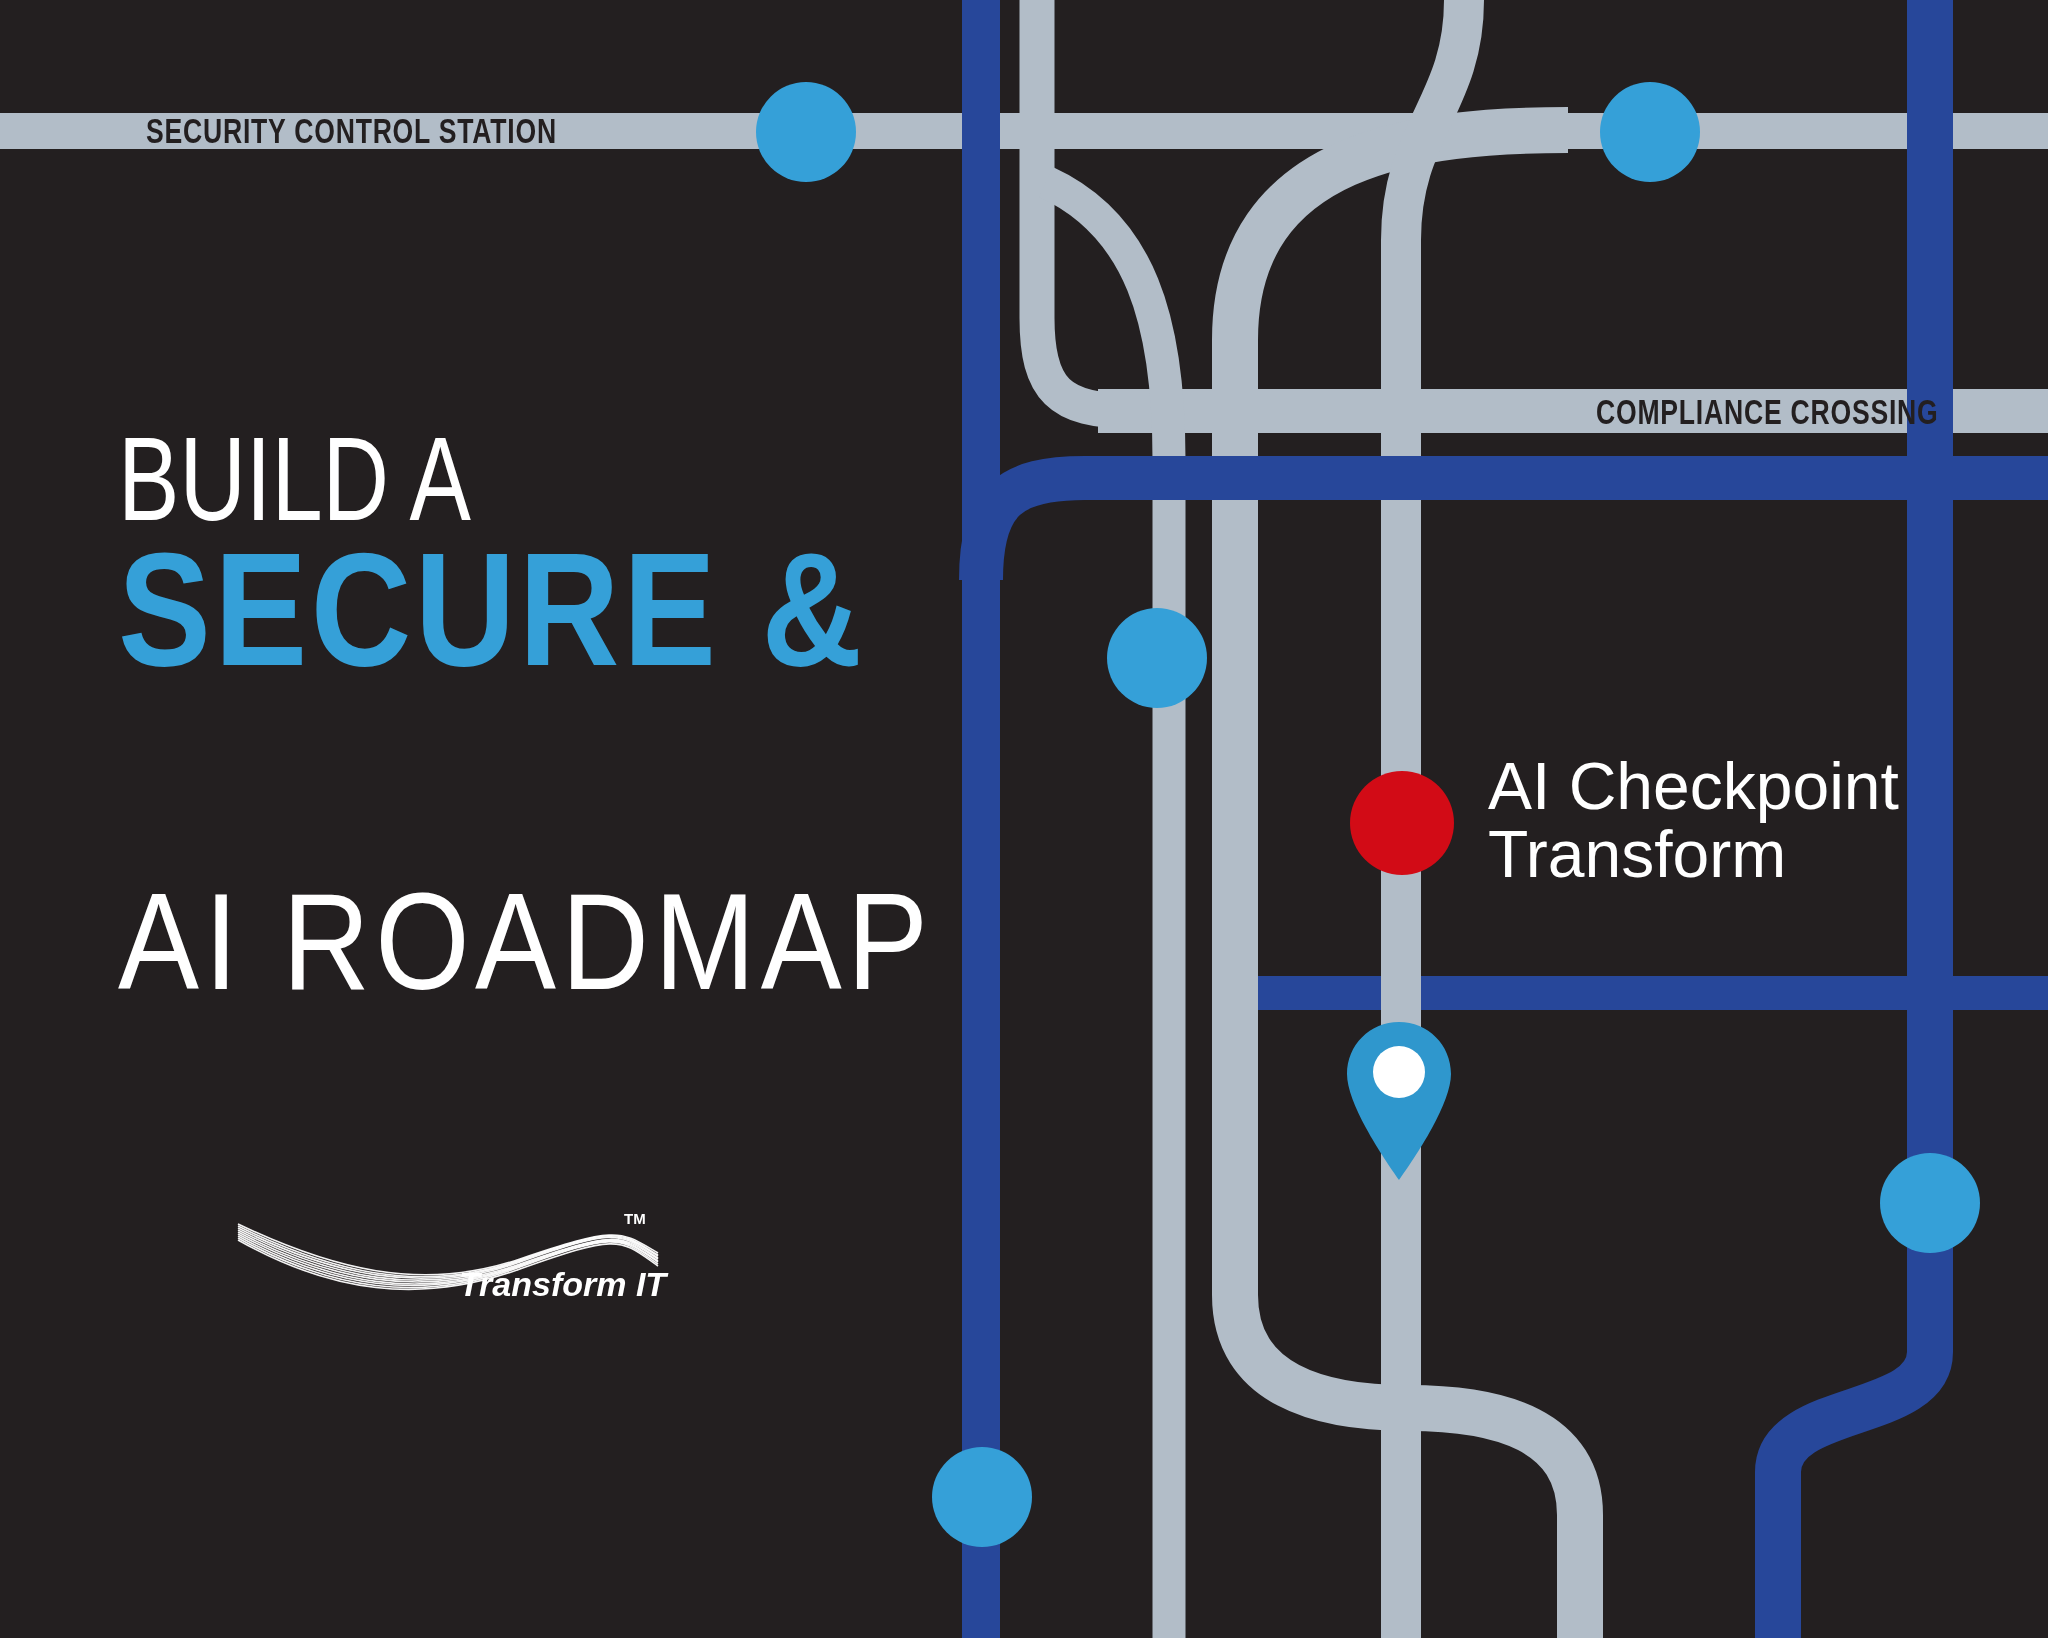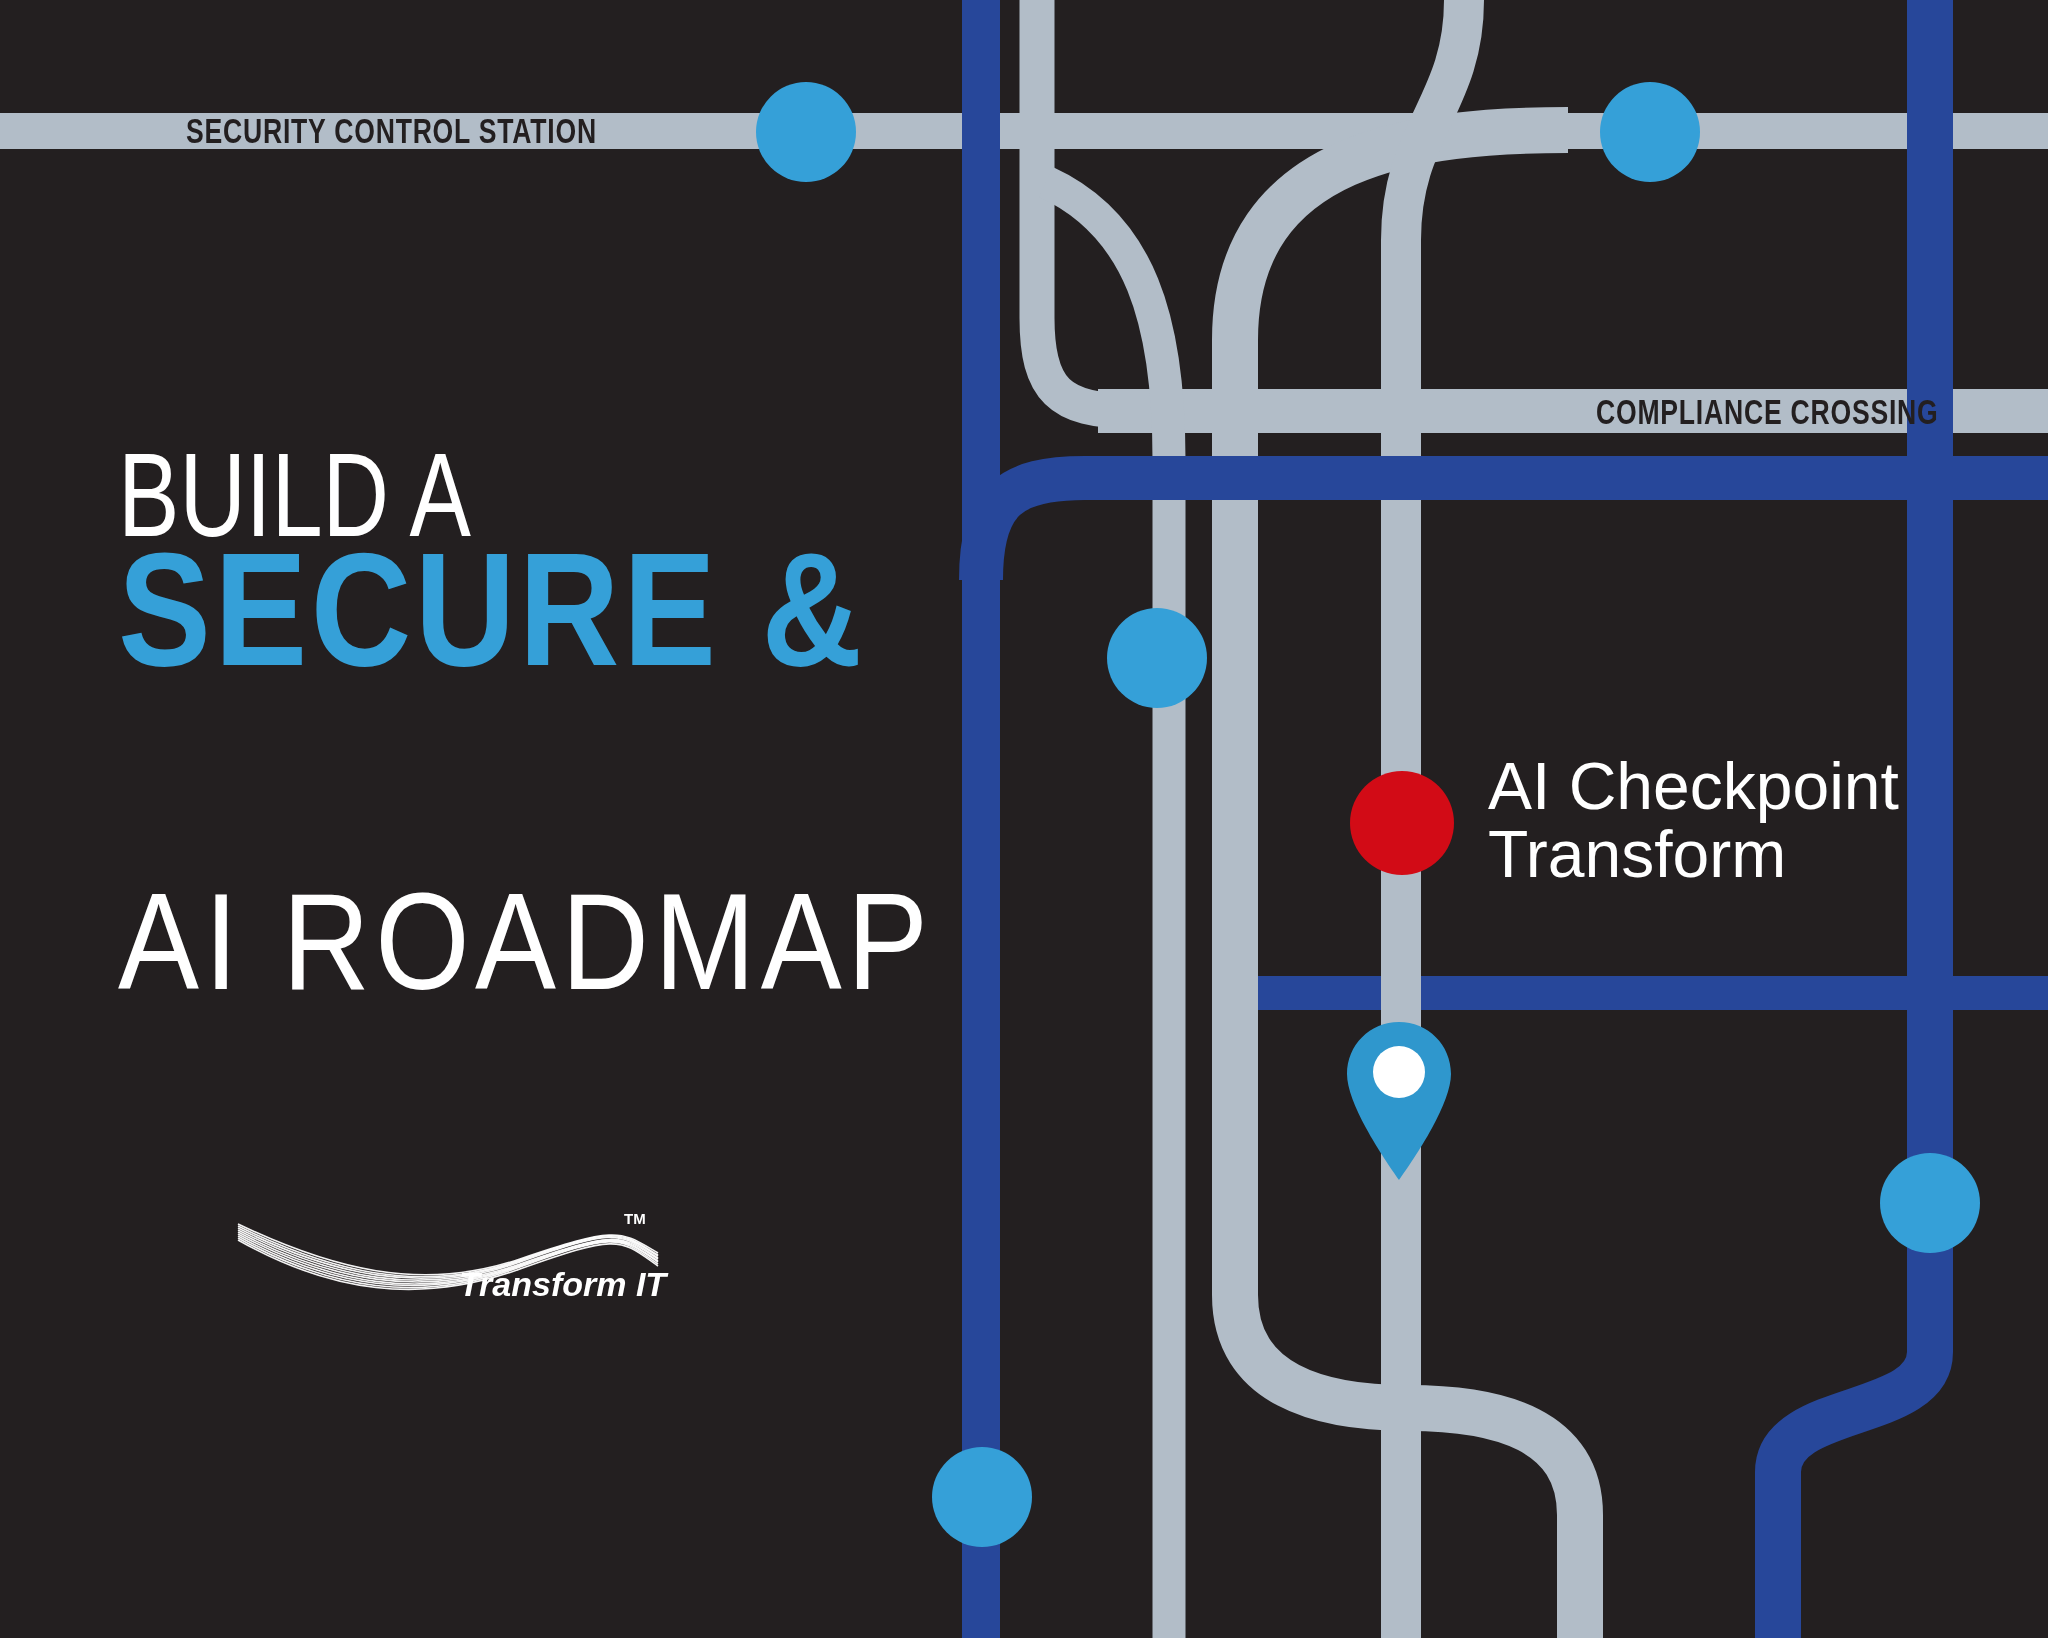--- a/index.html
+++ b/index.html
@@ -21,26 +21,26 @@
 
   .txt{position:absolute;white-space:nowrap;}
   .condense{display:inline-block;transform-origin:left top;}
 
   .band-label{
     display:flex;align-items:center;
     color:var(--dark);
     font-weight:700;font-size:35px;letter-spacing:1px;
   }
   .band-label .condense{transform:scaleX(0.76);}
-  #security-label{left:146px;top:112px;height:38px;margin-left:40px;}
+  #security-label{left:146px;top:112px;height:38px;}
   #compliance-label{left:1596px;top:388px;height:44px;align-items:flex-end;}
 
   .title-line{color:var(--white);line-height:1;}
   .title-blue{color:var(--lightblue);font-weight:900;}
-  #title1{left:118px;top:420px;font-size:118px;font-weight:100;margin-top:16px;}
+  #title1{left:118px;top:420px;font-size:118px;font-weight:100;}
   #title1 .condense{transform:scaleX(0.78);}
   #title2{left:118px;top:528px;font-size:162px;letter-spacing:4px;}
   #title2 .condense{transform:scaleX(0.86);}
   #title3{left:118px;top:680px;font-size:162px;letter-spacing:4px;}
   #title3 .condense{transform:scaleX(0.86);}
   #title4{left:118px;top:872px;font-size:138px;font-weight:100;letter-spacing:6px;}
   #title4 .condense{transform:scaleX(0.88);}
 
   #checkpoint-label{
     left:1488px;top:752px;

